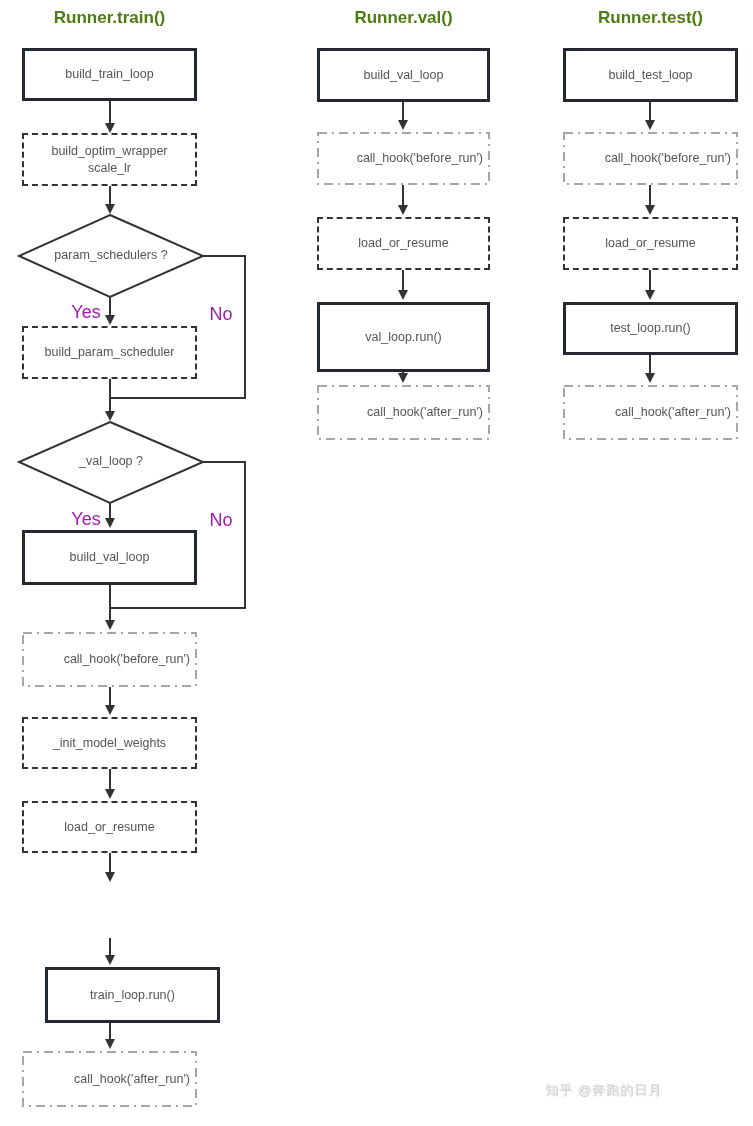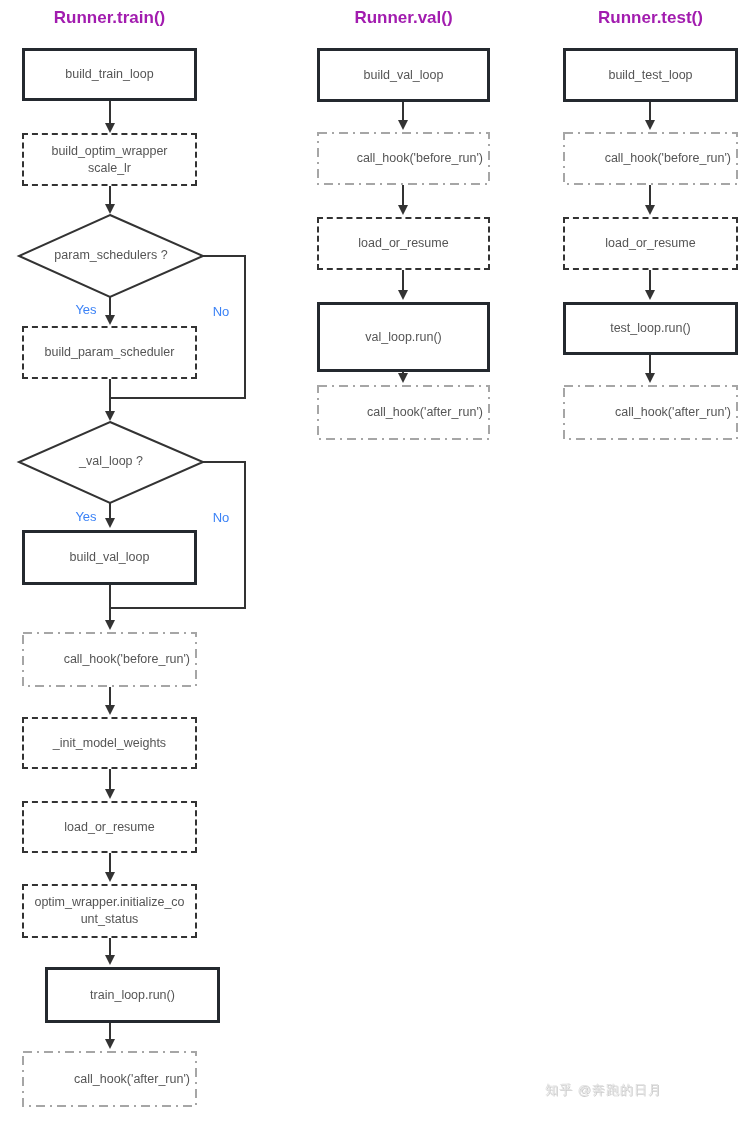--- a/index.html
+++ b/index.html
@@ -2,32 +2,32 @@
 <html><head>
 <meta charset="utf-8">
 <style>
   html,body{margin:0;padding:0;background:#ffffff;}
   .canvas{position:relative;width:753px;height:1126px;background:#ffffff;overflow:hidden;
           font-family:"Liberation Sans", sans-serif;}
   #flow-svg{position:absolute;left:0;top:0;}
   .ln{fill:none;stroke:#333333;stroke-width:2;}
   .arr{marker-end:url(#arrowhead);}
   .diamond{fill:#ffffff;stroke:#333333;stroke-width:2;}
-  .col-title{position:absolute;text-align:center;font-size:17px;font-weight:bold;color:#a21caf;}
+  .col-title{position:absolute;text-align:center;font-size:17px;font-weight:bold;color:#4d7c0f;}
   .box{position:absolute;box-sizing:border-box;display:flex;align-items:center;justify-content:center;
        background:#ffffff;font-size:12.5px;color:#555555;text-align:center;line-height:1.35;padding:16px 7px;}
   .solid{border:3px solid #24292f;}
   .dashed{border:2px dashed #333333;}
   .dashdot{border:none;justify-content:flex-end;}
   .dashdot .dd{position:absolute;left:0;top:0;}
   .dashdot .dd rect{fill:none;stroke:#a6a6a6;stroke-width:2;stroke-dasharray:9 5 2 5;}
   .dashdot span{position:relative;}
   .breakall{word-break:break-all;}
   .dtext{position:absolute;text-align:center;font-size:12.5px;color:#555555;}
-  .blabel{position:absolute;text-align:center;font-size:13px;color:#3b82f6;}
+  .blabel{position:absolute;text-align:center;font-size:18px;color:#a21caf;}
   .watermark{position:absolute;font-size:13px;color:#e0e0e0;text-shadow:1px 1px 0 #cccccc;letter-spacing:1px;}
 </style>
 </head>
 <body>
 
 <div class="canvas">
 
   <svg id="flow-svg" width="753" height="1126">
     <defs>
       <marker id="arrowhead" viewBox="0 0 10 10" refX="8" refY="5" markerWidth="5.5" markerHeight="5" orient="auto">
@@ -90,23 +90,20 @@
         <rect x="1" y="1" width="173" height="53"></rect>
       </svg>
     <span>call_hook('before_run')</span>
   </div>
   <div class="box dashed" style="left:22px;top:717px;width:175px;height:52px;">
     <span>_init_model_weights</span>
   </div>
   <div class="box dashed" style="left:22px;top:801px;width:175px;height:52px;">
     <span>load_or_resume</span>
   </div>
-  <div class="box dashed breakall" style="left:22px;top:884px;width:175px;height:54px;">
-    <span>optim_wrapper.initialize_count_status</span>
-  </div>
   <div class="box solid" style="left:22px;top:967px;width:175px;height:56px;margin-left:23px;">
     <span>train_loop.run()</span>
   </div>
   <div class="box dashdot" style="left:22px;top:1051px;width:175px;height:56px;">
     <svg class="dd" width="175" height="56">
         <rect x="1" y="1" width="173" height="54"></rect>
       </svg>
     <span>call_hook('after_run')</span>
   </div>
 

